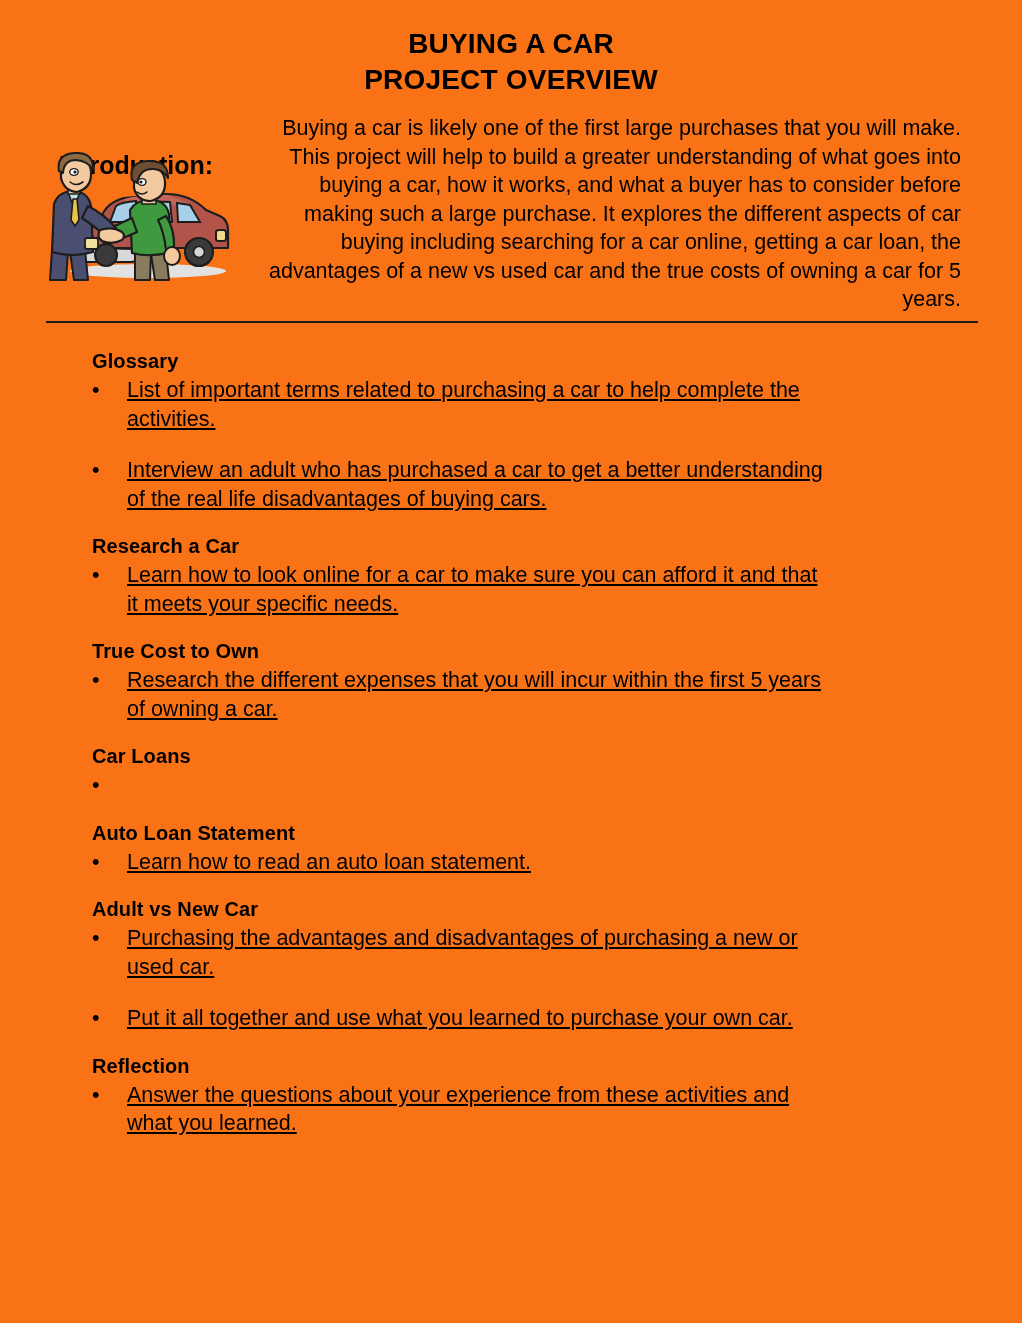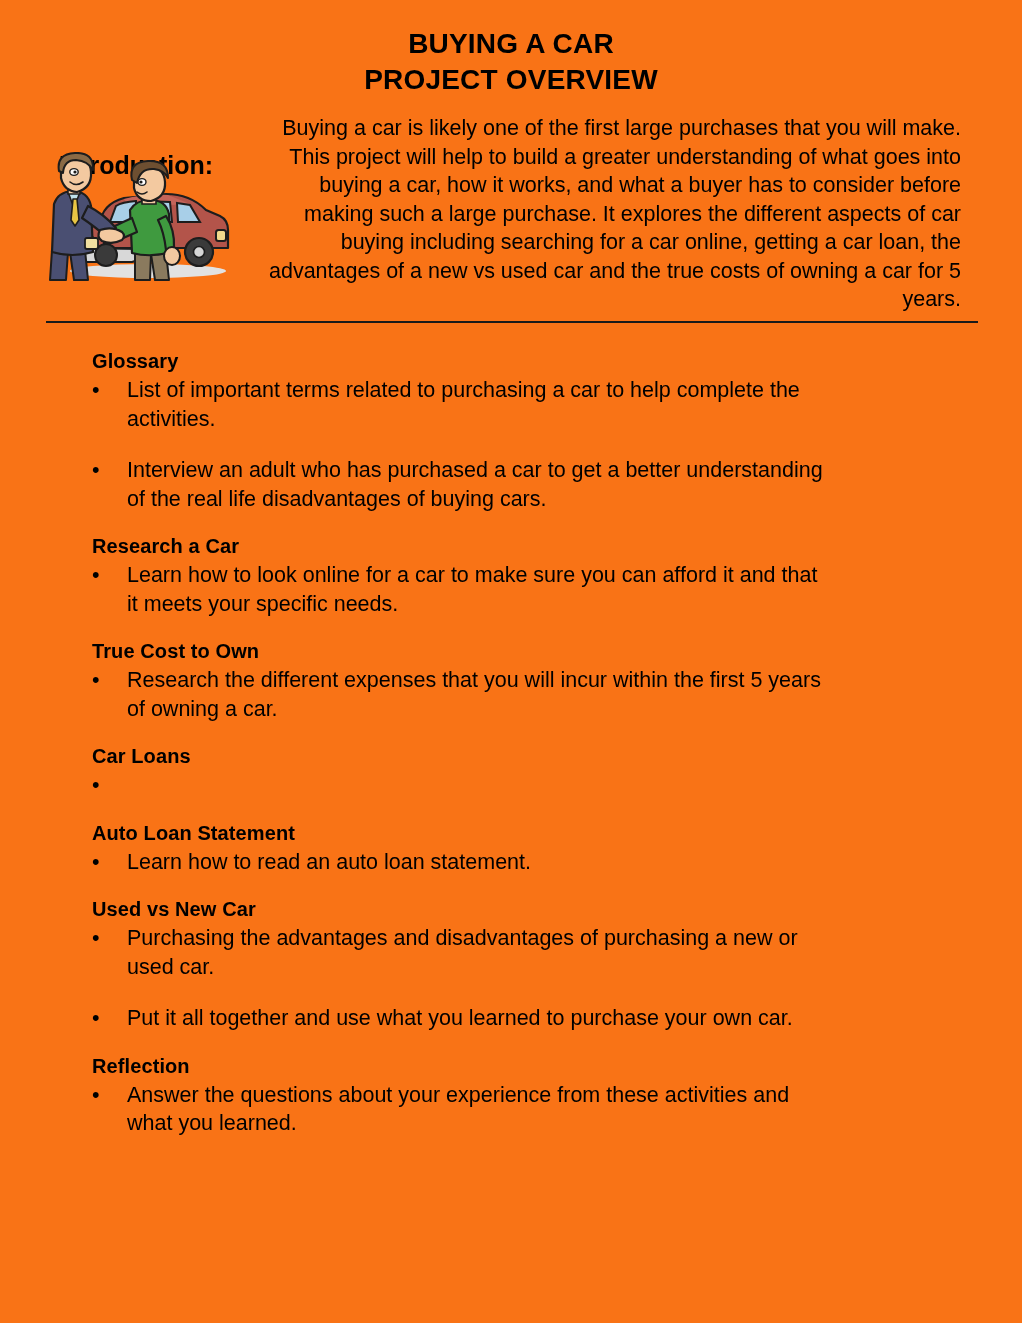--- a/index.html
+++ b/index.html
@@ -113,20 +113,21 @@
     text-align: left;
     padding-left: 4px;
     box-sizing: border-box;
   }
   .bullet-text {
     flex: 1 1 auto;
     font-size: 21.5px;
     line-height: 28.5px;
     padding-right: 32px;
     text-align: left;
+    text-decoration: underline;
   }
 </style>
 </head>
 <body>
 
 <div class="page">
 
   <div class="title-block">
     <div class="title-line">BUYING A CAR</div>
     <div class="title-line">PROJECT OVERVIEW</div>
@@ -270,21 +271,21 @@
 
     <div class="section">
       <div class="section-heading">Auto Loan Statement</div>
       <div class="bullet-row">
         <span class="bullet-dot">•</span>
         <span class="bullet-text">Learn how to read an auto loan statement.</span>
       </div>
     </div>
 
     <div class="section">
-      <div class="section-heading">Used vs New Car</div>
+      <div class="section-heading">Adult vs New Car</div>
       <div class="bullet-row">
         <span class="bullet-dot">•</span>
         <span class="bullet-text">Purchasing the advantages and disadvantages of purchasing a new or used car.</span>
       </div>
     </div>
 
     <div class="section">
       <div class="bullet-row">
         <span class="bullet-dot">•</span>
         <span class="bullet-text">Put it all together and use what you learned to purchase your own car.</span>

